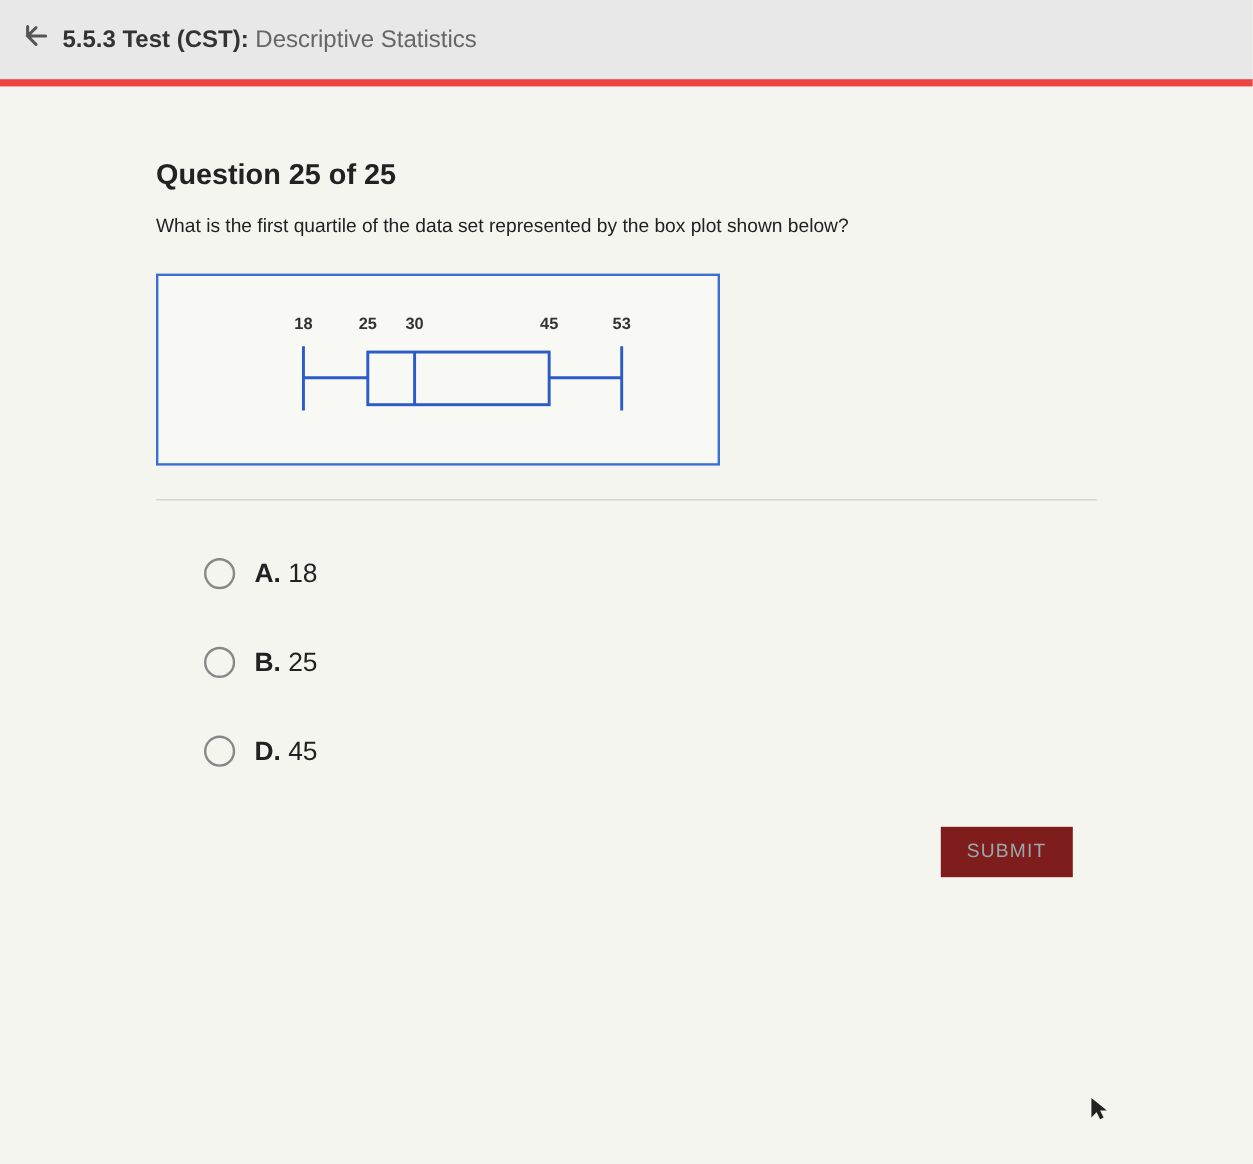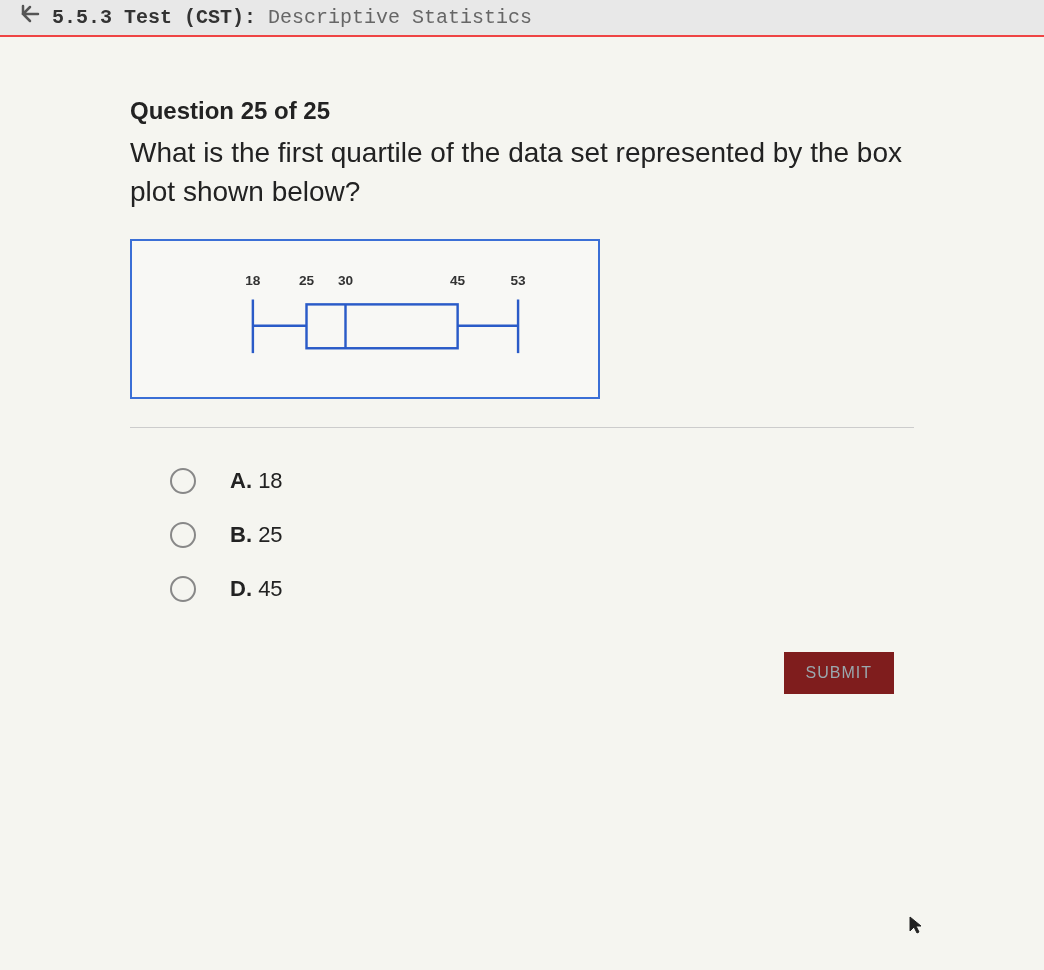--- a/index.html
+++ b/index.html
@@ -5,50 +5,49 @@
     * { box-sizing: border-box; margin: 0; padding: 0; }
     body {
       font-family: Arial, Helvetica, sans-serif;
       background: #f5f5f0;
       width: 1044px;
       height: 970px;
       overflow: hidden;
     }
     .header {
       background: #e8e8e8;
-      border-bottom: 2px solid #ef4444;
-      padding: 4px 20px;
+      border-bottom: 6px solid #ef4444;
+      padding: 20px 20px;
       display: flex;
       align-items: center;
       gap: 12px;
-      font-family: Liberation Mono, monospace;
     }
     .back-arrow {
       font-size: 22px;
       color: #555;
       font-weight: bold;
     }
     .header-text {
       font-size: 20px;
       color: #555;
     }
     .header-text .code { font-weight: bold; color: #333; }
     .header-text .test { font-weight: bold; color: #333; }
     .header-text .topic { color: #666; }
     .content {
       padding: 60px 130px 40px 130px;
     }
     .question-header {
       font-size: 24px;
       font-weight: bold;
       color: #222;
-      margin-bottom: 8px;
+      margin-bottom: 18px;
     }
     .question-text {
-      font-size: 28px;
+      font-size: 16px;
       color: #222;
       line-height: 1.4;
       margin-bottom: 28px;
     }
     .boxplot-container {
       border: 2px solid #3b6fd6;
       width: 470px;
       height: 160px;
       position: relative;
       margin-bottom: 28px;
@@ -62,23 +61,24 @@
       border: none;
       border-top: 1px solid #ccc;
       margin-bottom: 40px;
     }
     .options {
       padding-left: 40px;
     }
     .option {
       display: flex;
       align-items: center;
-      gap: 34px;
+      gap: 16px;
       margin-bottom: 28px;
       cursor: pointer;
+      margin-top: 48px;
     }
     .radio {
       width: 26px;
       height: 26px;
       border: 2px solid #888;
       border-radius: 50%;
       flex-shrink: 0;
     }
     .option-label {
       font-size: 22px;

